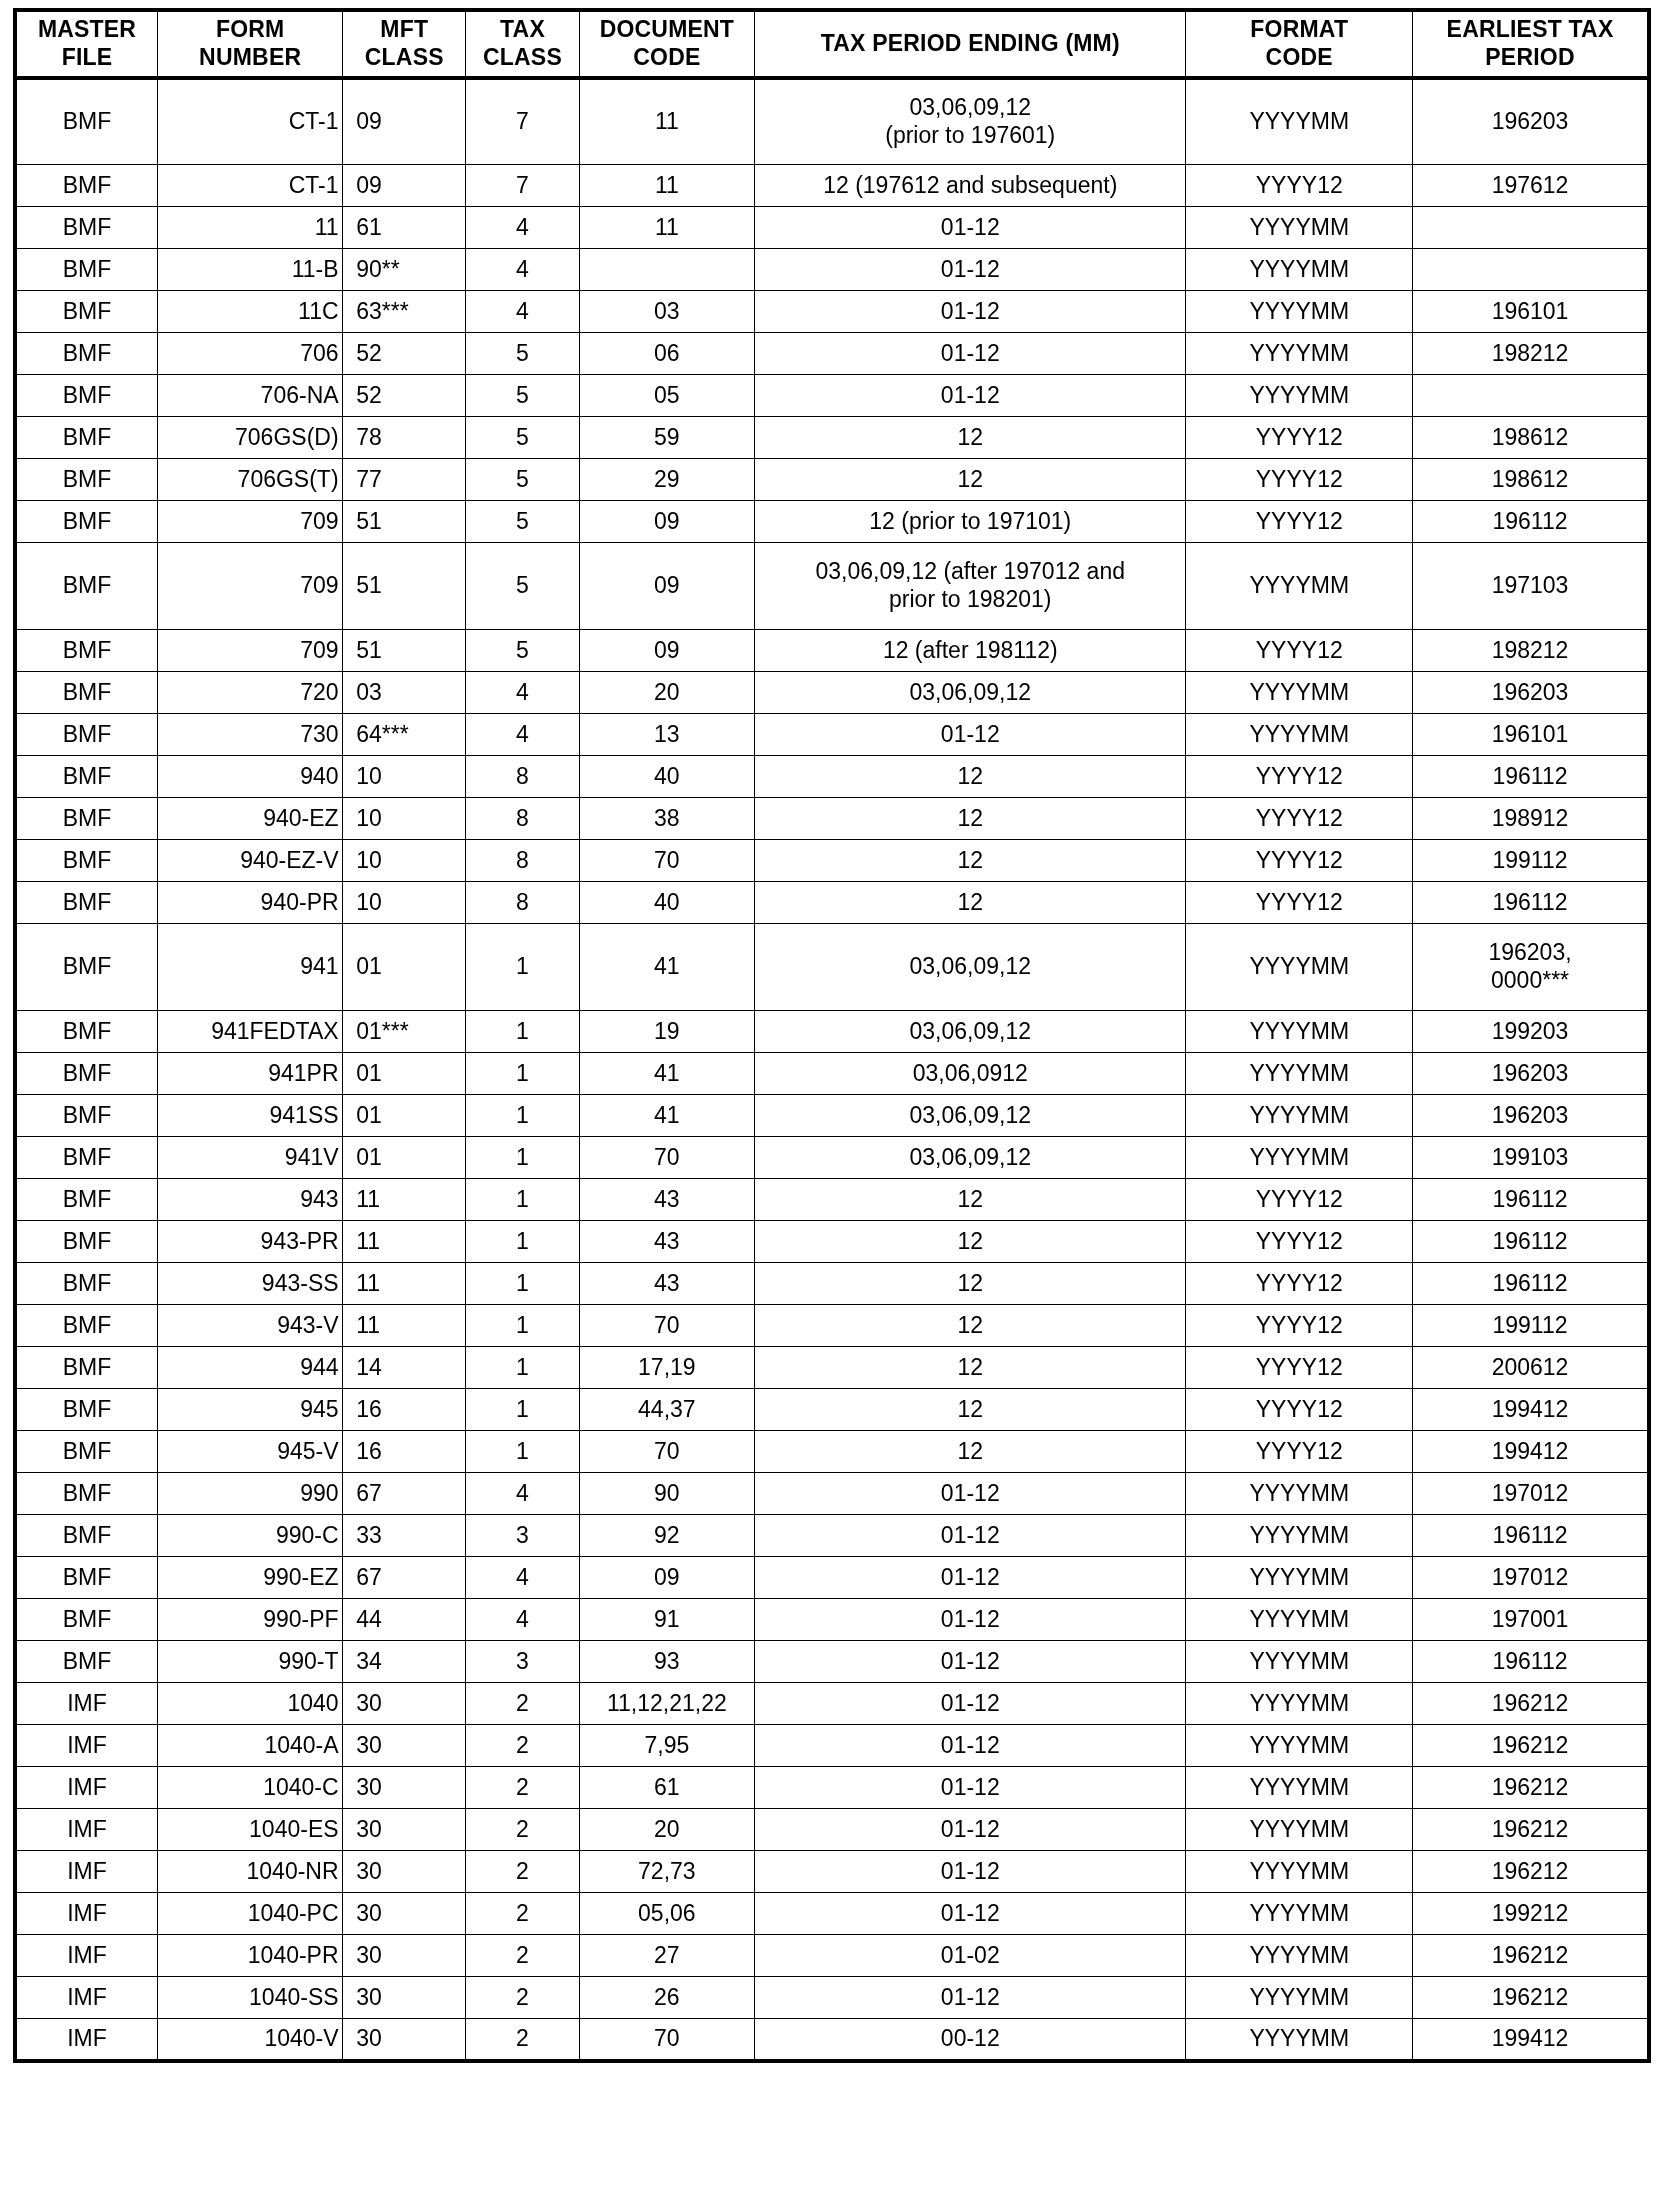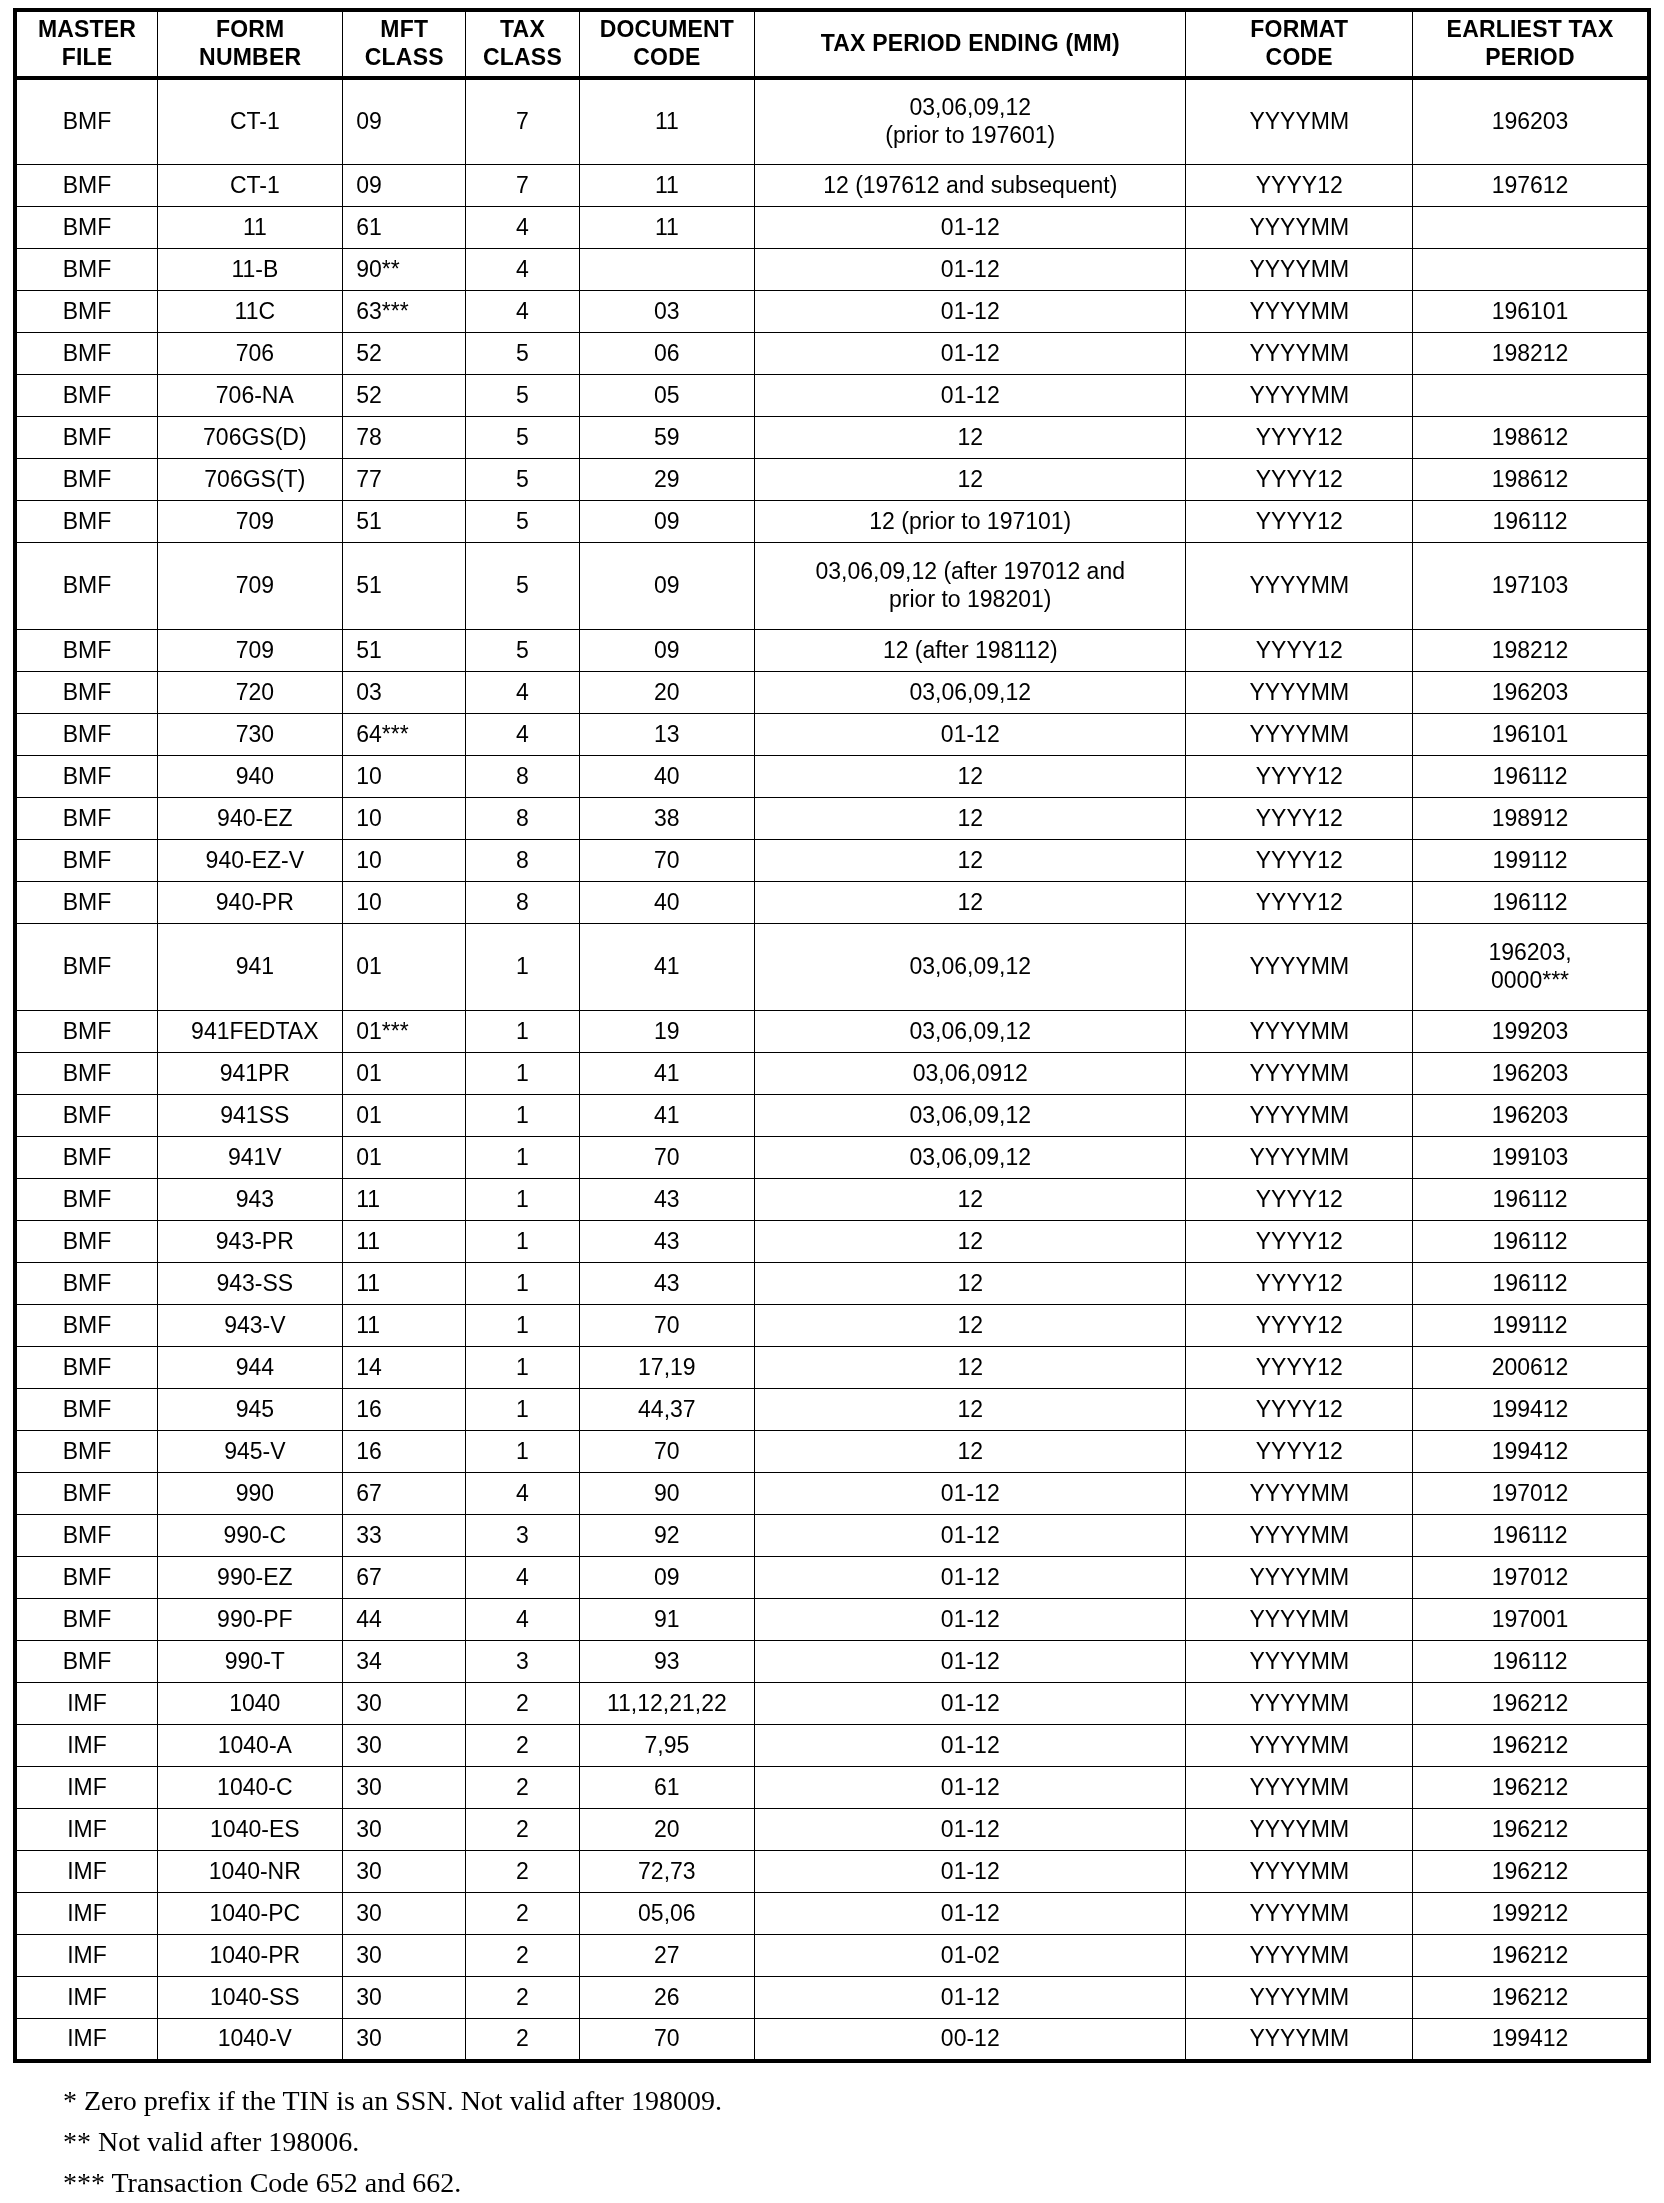--- a/index.html
+++ b/index.html
@@ -59,21 +59,21 @@
     letter-spacing: 0.2px;
   }
 
   table.irs-table tbody td {
     font-weight: normal;
     height: 42px;
   }
 
   
   table.irs-table tbody td.form-cell {
-    text-align: center;
+    text-align: right;
     padding-left: 13px;
   }
   table.irs-table tbody td.mft-cell {
     text-align: left;
     padding-left: 13px;
   }
 
   table.irs-table tbody tr.tall td {
     height: 87px;
   }
@@ -569,20 +569,15 @@
           <td class="multiline mft-cell">30</td>
           <td class="multiline">2</td>
           <td class="multiline">70</td>
           <td class="multiline">00-12</td>
           <td class="multiline">YYYYMM</td>
           <td class="multiline">199412</td>
         </tr>
       </tbody>
   </table>
 
-  <div class="footnotes" id="footnotes">
-      <div>* Zero prefix if the TIN is an SSN. Not valid after 198009.</div>
-      <div>** Not valid after 198006.</div>
-      <div>*** Transaction Code 652 and 662.</div>
-    </div>
 
 </div>
 
 
 </body></html>

